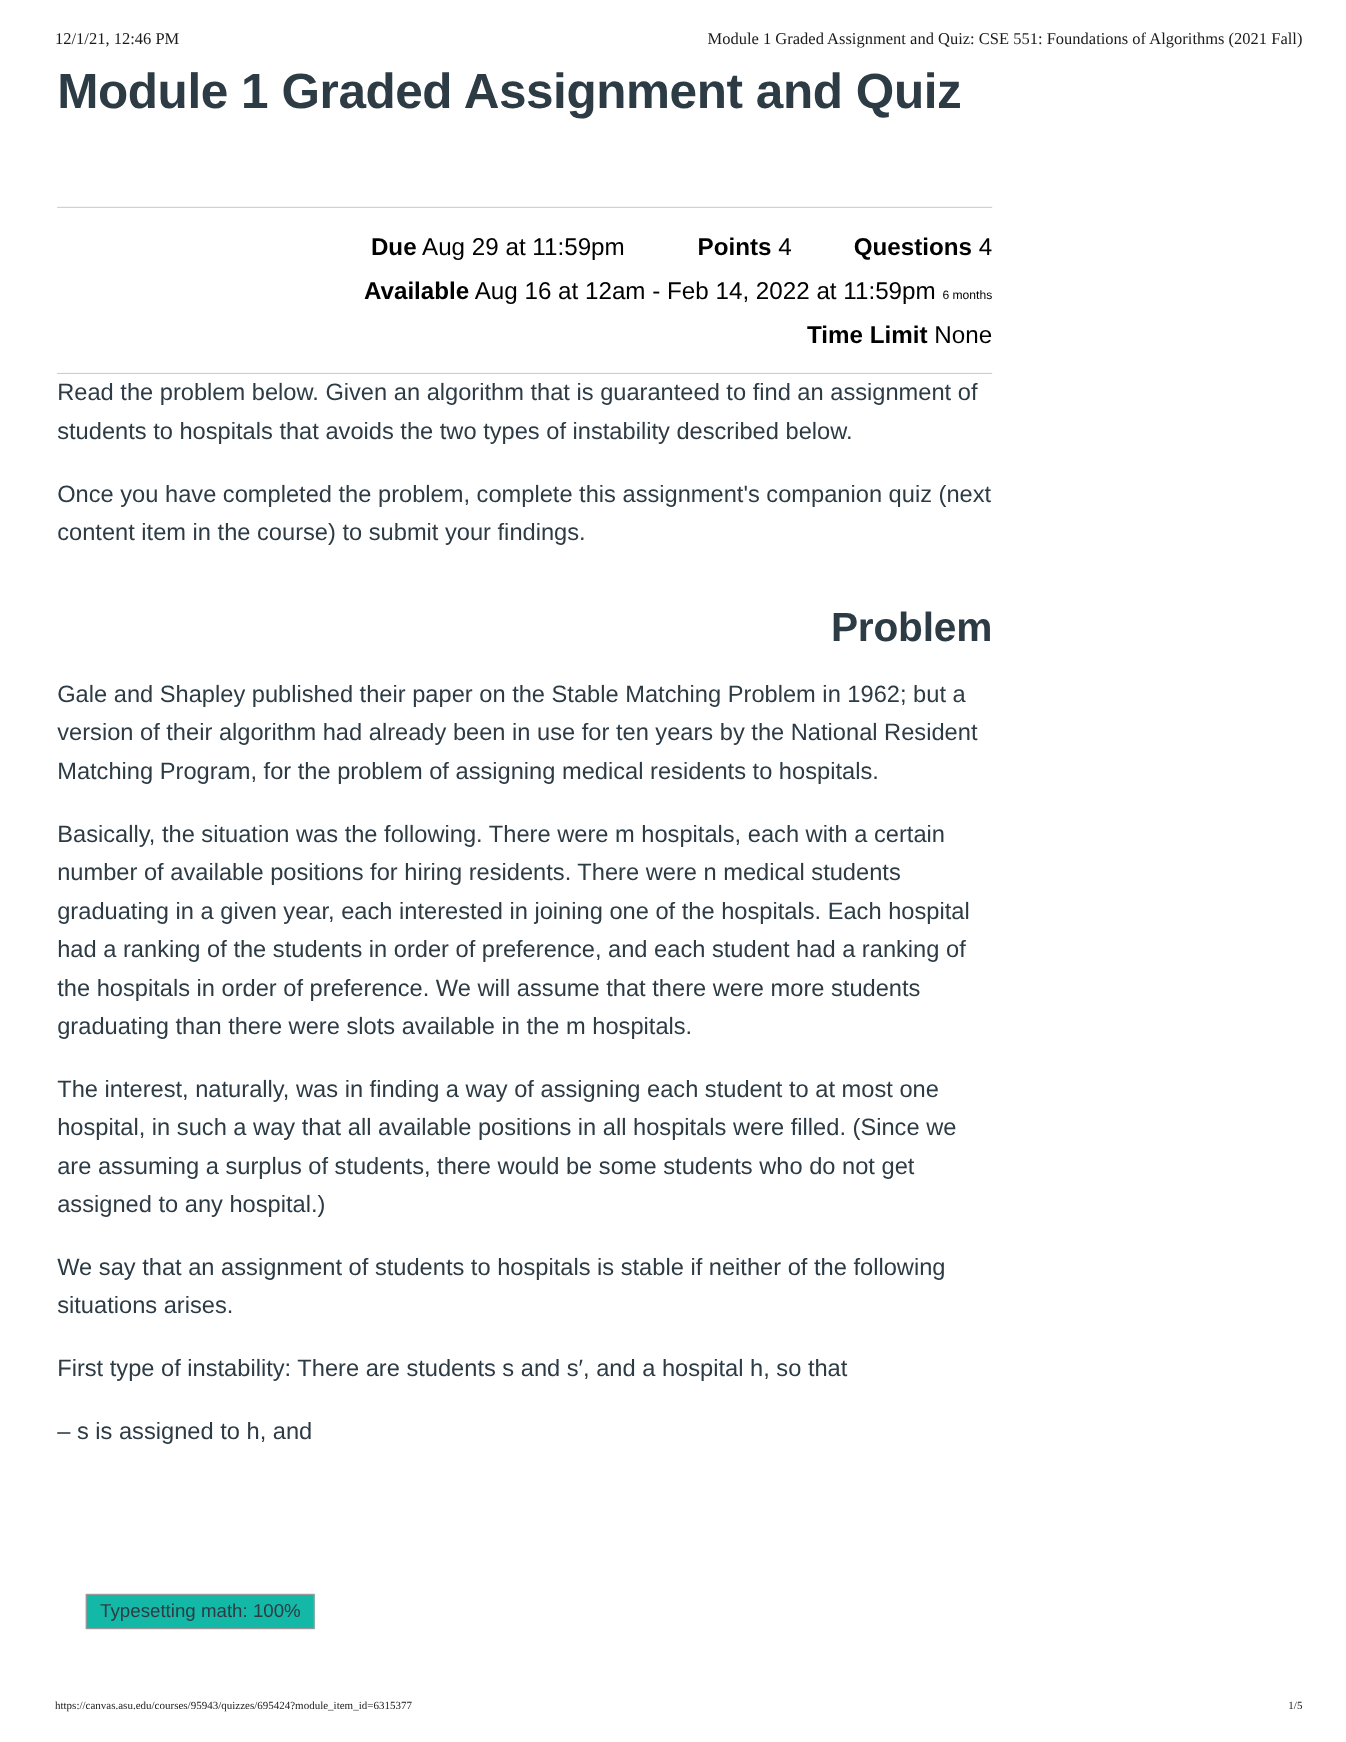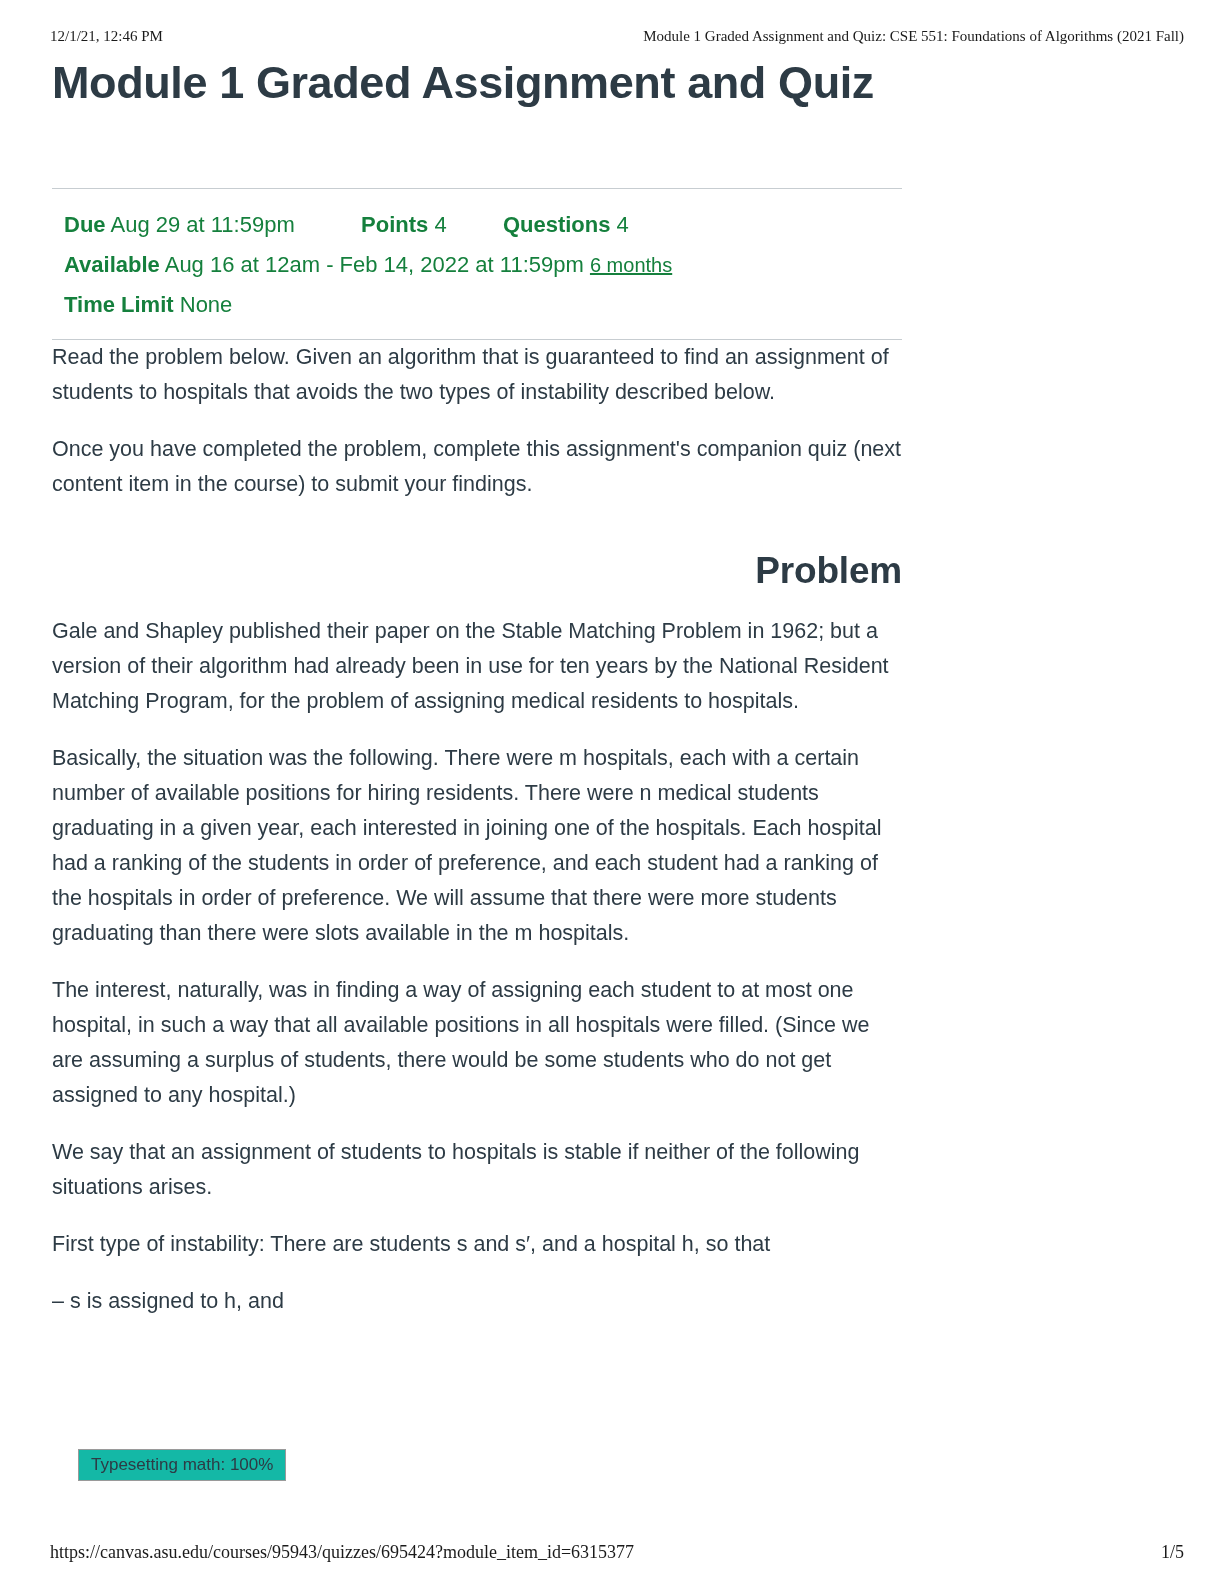--- a/index.html
+++ b/index.html
@@ -43,21 +43,21 @@
     text-align: right;
   }
 
   .print-footer {
     position: absolute;
     bottom: 22px;
     left: 50px;
     right: 40px;
     height: 20px;
     font-family: "Liberation Serif", serif;
-    font-size: 18px;
+    font-size: 10px;
     color: #1a1a1a;
     line-height: 20px;
     white-space: nowrap;
   }
   .print-footer .pf-left {
     position: absolute;
     left: 0;
     top: 0;
   }
   .print-footer .pf-right {
@@ -89,28 +89,29 @@
     border-top: 1px solid #c7cdd1;
     margin: 0;
     width: 850px;
     height: 0;
   }
 
   .meta-block {
     padding: 16px 0 14px 12px;
     font-size: 22px;
     line-height: 1.82;
-    color: #15803d;
+    color: #000000;
+    text-align: right;
   }
   .meta-row { white-space: nowrap; }
   .meta-label { font-weight: bold; }
   .meta-value { font-weight: normal; }
   .meta-gap-1 { display: inline-block; width: 54px; }
   .meta-gap-2 { display: inline-block; width: 44px; }
-  .meta-small { font-size: 20px; text-decoration: underline; }
+  .meta-small { font-size: 11px; }
 
   h2.section-heading {
     font-size: 37px;
     font-weight: bold;
     letter-spacing: -0.2px;
     margin: 44px 0 22px 0;
     color: #2d3b45;
   }
   h2.section-heading.problem-heading {
     margin-top: 48px;

